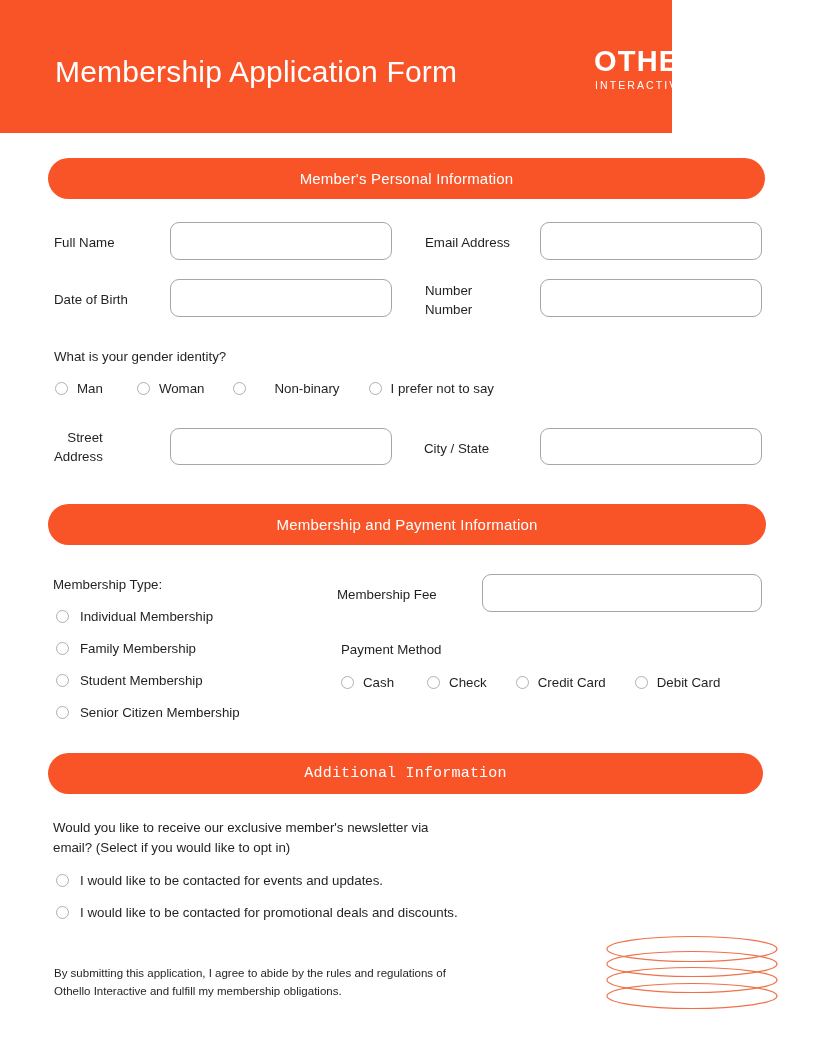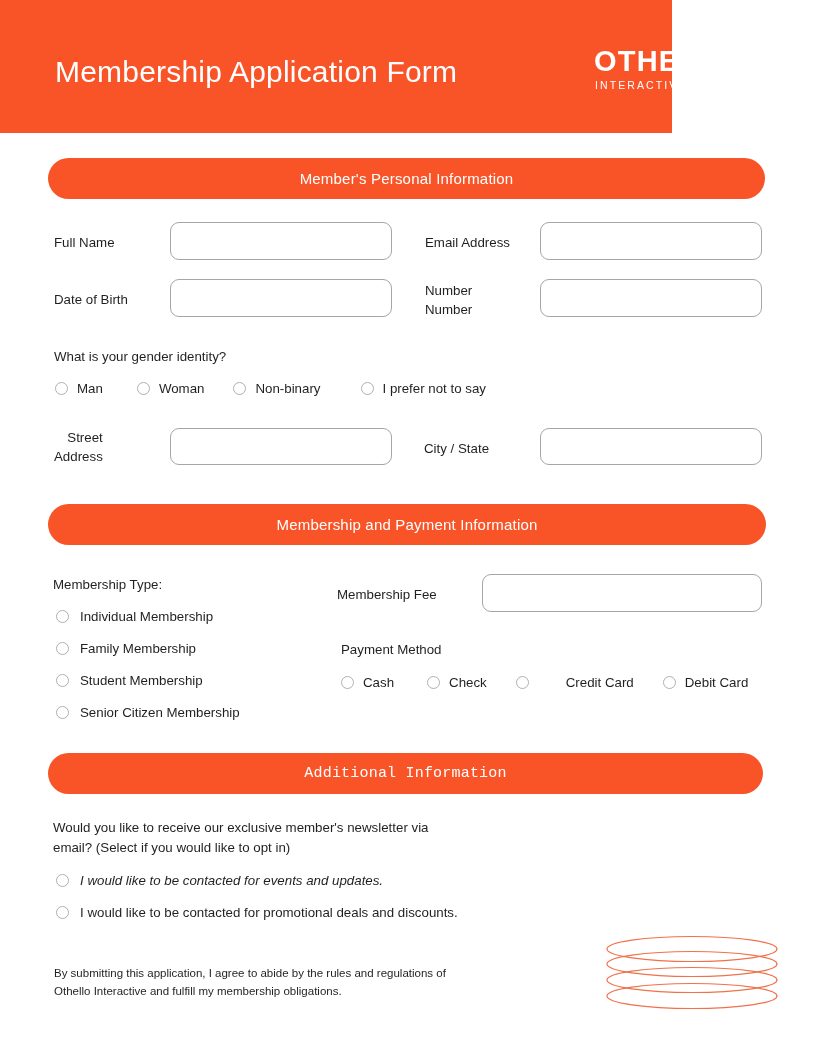--- a/index.html
+++ b/index.html
@@ -181,21 +181,21 @@
 
 <div class="radio-row" style="left:55px; top:381px;">
   <label class="radio-opt" style="margin-right:34px;">
     <span class="dot"></span>
     <span class="rlbl">Man</span>
   </label>
   <label class="radio-opt" style="margin-right:29px;">
     <span class="dot"></span>
     <span class="rlbl">Woman</span>
   </label>
-  <label class="radio-opt" style="margin-right:40px;">
+  <label class="radio-opt" style="margin-right:29px;gap:19px;">
     <span class="dot"></span>
     <span class="rlbl">Non-binary</span>
   </label>
   <label class="radio-opt">
     <span class="dot"></span>
     <span class="rlbl">I prefer not to say</span>
   </label>
 </div>
 
 <div class="lbl" style="left:54px; top:428px;">
@@ -237,40 +237,40 @@
 
 <div class="radio-row" style="left:341px; top:675px;">
   <label class="radio-opt" style="margin-right:33px;">
     <span class="dot"></span>
     <span class="rlbl">Cash</span>
   </label>
   <label class="radio-opt" style="margin-right:29px;">
     <span class="dot"></span>
     <span class="rlbl">Check</span>
   </label>
-  <label class="radio-opt" style="margin-right:29px;gap:28px;">
+  <label class="radio-opt" style="margin-right:29px;">
     <span class="dot"></span>
     <span class="rlbl">Credit Card</span>
   </label>
   <label class="radio-opt">
     <span class="dot"></span>
     <span class="rlbl">Debit Card</span>
   </label>
 </div>
 
 <div class="section-pill" style="left:48px; top:753px; width:715px;font-family:Liberation Mono, monospace;">
   <span>Additional Information</span>
 </div>
 
 <div class="para" style="left:53px; top:818px; width:480px;">
   <div>Would you like to receive our exclusive member's newsletter via</div>
   <div>email? (Select if you would like to opt in)</div>
 </div>
 
-<label class="stack-opt" style="left:56px; top:873px;font-style:italic;">
+<label class="stack-opt" style="left:56px; top:873px;">
   <span class="dot"></span>
   <span class="rlbl">I would like to be contacted for events and updates.</span>
 </label>
 <label class="stack-opt" style="left:56px; top:905px;">
   <span class="dot"></span>
   <span class="rlbl">I would like to be contacted for promotional deals and discounts.</span>
 </label>
 
 <div class="fineprint" style="left:54px; top:964px; width:500px;">
   <div>By submitting this application, I agree to abide by the rules and regulations of</div>

